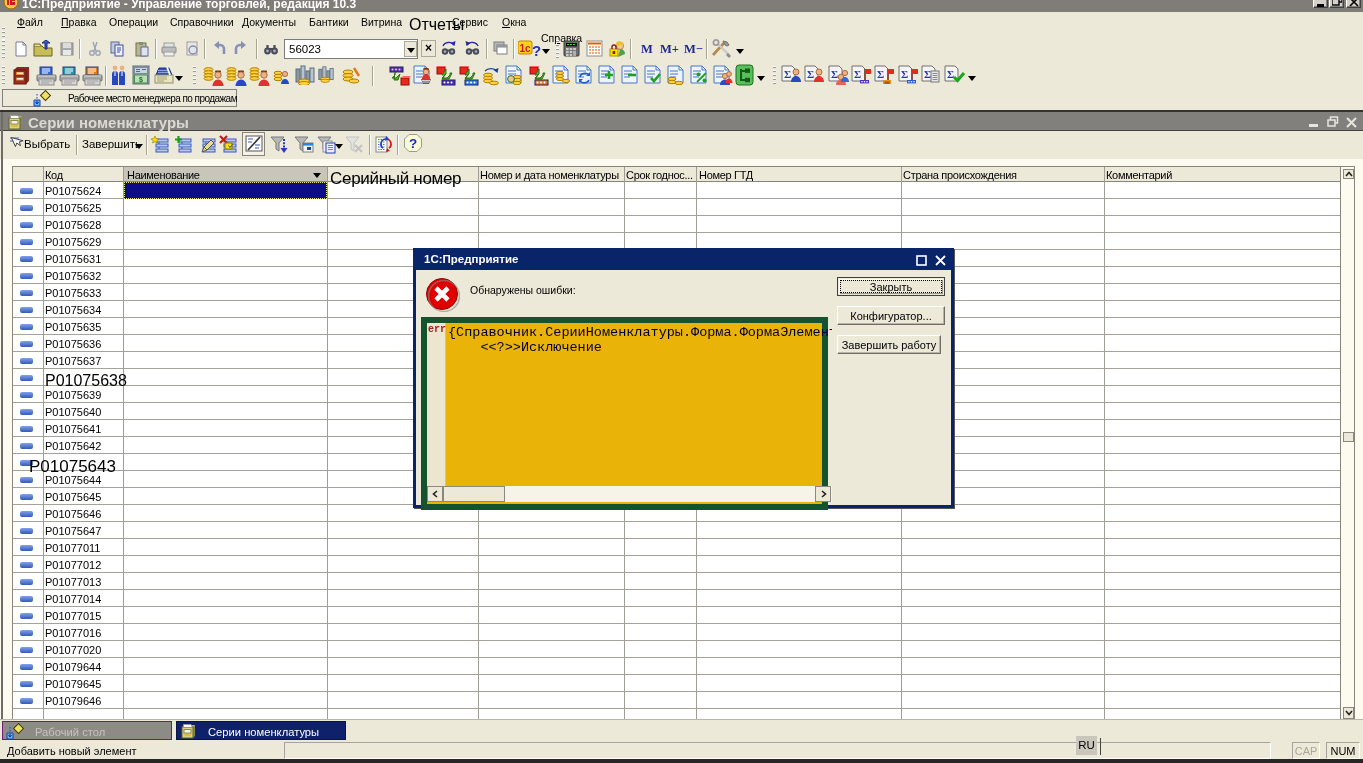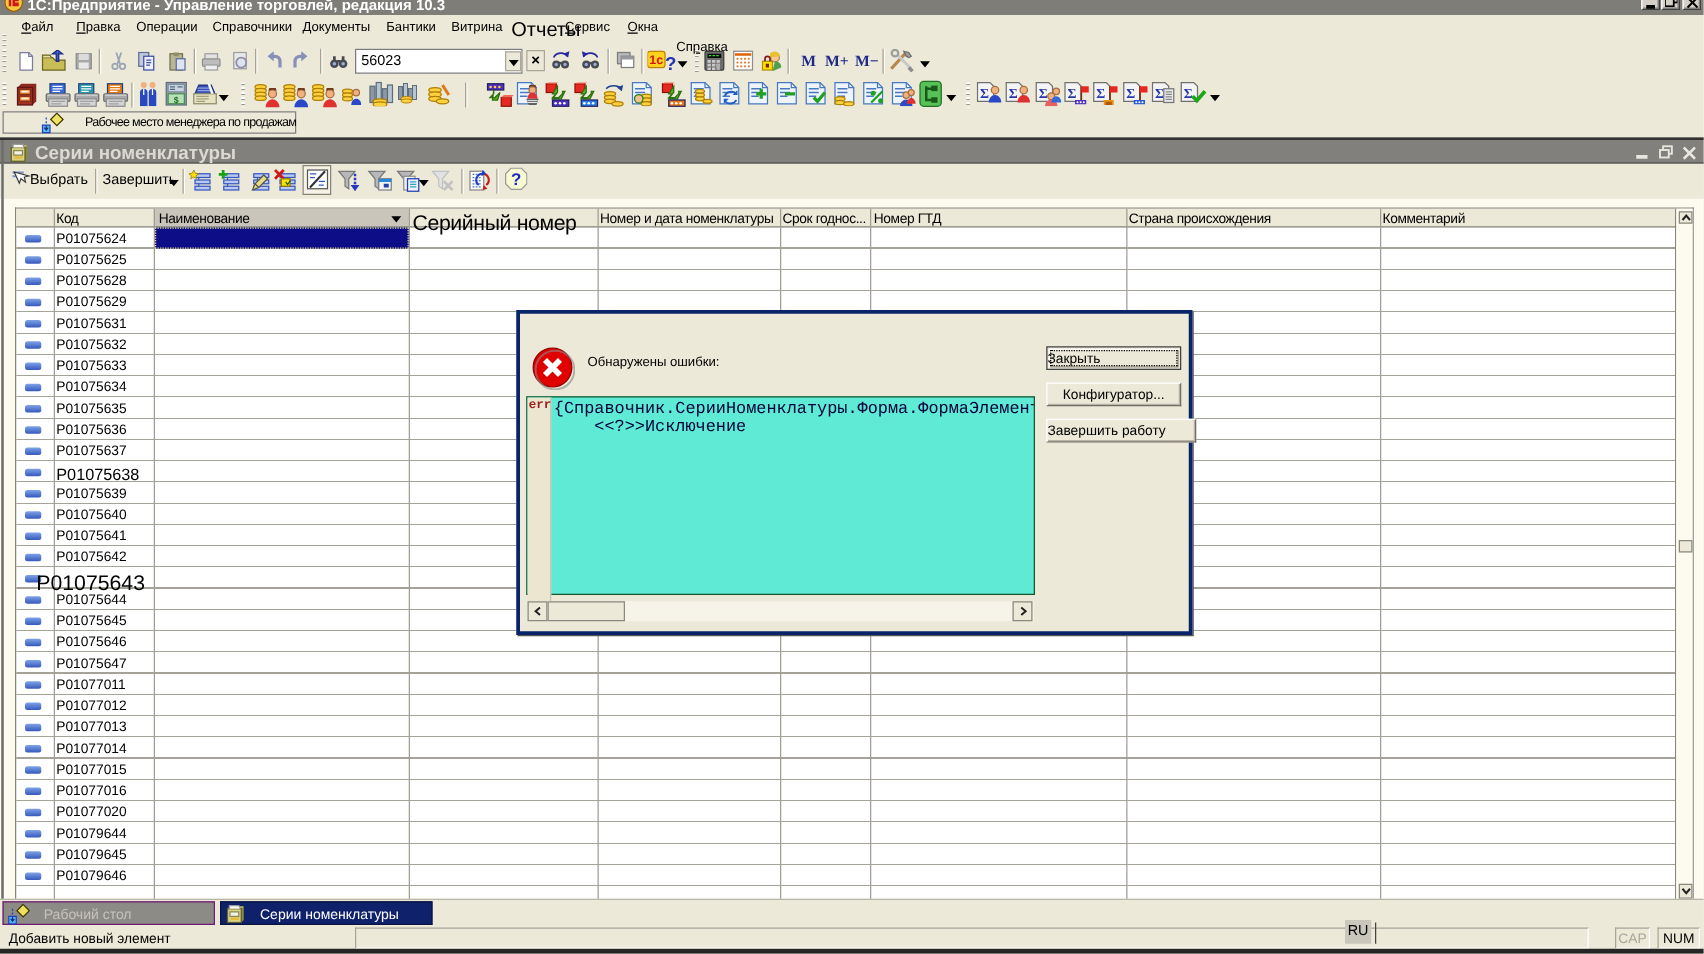--- a/index.html
+++ b/index.html
@@ -710,21 +710,21 @@
 <div class="abs" style="left:32px;top:120px;font-size:11px">P01075633</div>
 <div class="abs" style="left:7px;top:140px;width:13px;height:6px;border-radius:2px;background:linear-gradient(180deg,#7fa3e8,#3558bc)"></div>
 <div class="abs" style="left:32px;top:137px;font-size:11px">P01075634</div>
 <div class="abs" style="left:7px;top:157px;width:13px;height:6px;border-radius:2px;background:linear-gradient(180deg,#7fa3e8,#3558bc)"></div>
 <div class="abs" style="left:32px;top:154px;font-size:11px">P01075635</div>
 <div class="abs" style="left:7px;top:174px;width:13px;height:6px;border-radius:2px;background:linear-gradient(180deg,#7fa3e8,#3558bc)"></div>
 <div class="abs" style="left:32px;top:171px;font-size:11px">P01075636</div>
 <div class="abs" style="left:7px;top:191px;width:13px;height:6px;border-radius:2px;background:linear-gradient(180deg,#7fa3e8,#3558bc)"></div>
 <div class="abs" style="left:32px;top:188px;font-size:11px">P01075637</div>
 <div class="abs" style="left:7px;top:208px;width:13px;height:6px;border-radius:2px;background:linear-gradient(180deg,#7fa3e8,#3558bc)"></div>
-<div class="abs" style="left:32px;top:205px;font-size:13px">P01075638</div>
+<div class="abs" style="left:32px;top:205px;font-size:16px">P01075638</div>
 <div class="abs" style="left:7px;top:225px;width:13px;height:6px;border-radius:2px;background:linear-gradient(180deg,#7fa3e8,#3558bc)"></div>
 <div class="abs" style="left:32px;top:222px;font-size:11px">P01075639</div>
 <div class="abs" style="left:7px;top:242px;width:13px;height:6px;border-radius:2px;background:linear-gradient(180deg,#7fa3e8,#3558bc)"></div>
 <div class="abs" style="left:32px;top:239px;font-size:11px">P01075640</div>
 <div class="abs" style="left:7px;top:259px;width:13px;height:6px;border-radius:2px;background:linear-gradient(180deg,#7fa3e8,#3558bc)"></div>
 <div class="abs" style="left:32px;top:256px;font-size:11px">P01075641</div>
 <div class="abs" style="left:7px;top:276px;width:13px;height:6px;border-radius:2px;background:linear-gradient(180deg,#7fa3e8,#3558bc)"></div>
 <div class="abs" style="left:32px;top:273px;font-size:11px">P01075642</div>
 <div class="abs" style="left:7px;top:293px;width:13px;height:6px;border-radius:2px;background:linear-gradient(180deg,#7fa3e8,#3558bc)"></div>
 <div class="abs" style="left:16px;top:290px;font-size:17px">P01075643</div>
@@ -782,30 +782,39 @@
 <div class="abs" style="left:0;top:741px;width:1363px;height:22px;background:#ece9d8">
 <span class="abs" style="left:7px;top:4px;font-size:11px">Добавить новый элемент</span>
 <div class="abs" style="left:284px;top:1px;width:987px;height:17px;border:1px solid;border-color:#a8a49a #fff #fff #a8a49a"></div>
 <div class="abs" style="left:1076px;top:-5px;width:21px;height:19px;background:#c9c6bc;color:#000;text-align:center;font-size:11.5px;padding-top:3px">RU</div>
 <div class="abs" style="left:1100px;top:-3px;width:1px;height:17px;background:#444"></div>
 <div class="abs" style="left:1292px;top:1px;width:28px;height:17px;border:1px solid;border-color:#a8a49a #fff #fff #a8a49a;color:#aaa69a;text-align:center;padding-top:2px;font-size:11px">CAP</div>
 <div class="abs" style="left:1326px;top:1px;width:34px;height:17px;border:1px solid;border-color:#a8a49a #fff #fff #a8a49a;color:#000;text-align:center;padding-top:2px;font-size:11px">NUM</div>
 <div class="abs" style="left:0;top:18px;width:1363px;height:4px;background:#262626"></div>
 </div>
 <div class="abs" style="left:413px;top:248px;width:541px;height:260px;background:#ece9d8;border:3px solid #0a246a;box-shadow:1px 1px 0 #555">
+<div class="abs" style="left:0;top:0;width:535px;height:19px;background:#0a246a">
+<span class="abs" style="left:8px;top:2px;color:#fff;font-weight:bold;font-size:11.5px">1С:Предприятие</span>
+<svg style="position:absolute;left:500px;top:4px" width="11" height="11" viewBox="0 0 11 11">
+        <rect x="1" y="1" width="9" height="9" fill="none" stroke="#fff" stroke-width="1.6"></rect>
+      </svg>
+<svg style="position:absolute;left:519px;top:4px" width="11" height="11" viewBox="0 0 11 11">
+        <path d="M1 1l9 9M10 1l-9 9" stroke="#fff" stroke-width="1.8"></path>
+      </svg>
+</div>
 <svg style="position:absolute;left:9px;top:26px" width="35" height="35" viewBox="0 0 35 35">
       <circle cx="17" cy="17" r="15.5" fill="#e00000" stroke="#900"></circle>
       <circle cx="19" cy="19" r="15.5" fill="none" stroke="#888" stroke-width="1.6" stroke-opacity=".6"></circle>
       <path d="M11 11l12 12M23 11L11 23" stroke="#fff" stroke-width="4.6"></path>
     </svg>
 <span class="abs" style="left:54px;top:33px;font-size:10.5px">Обнаружены ошибки:</span>
-<div class="abs" style="left:421px;top:26px;width:108px;height:19px;background:#ece9d8;outline:1px dotted #000;outline-offset:-4px;border:1px solid #404040;box-shadow:inset 0 0 0 1px #ece9d8, inset 1px 1px 0 1px #fff, inset -1px -1px 0 1px #9a9689;padding-top:3px;font-size:11px">Закрыть</div>
+<div class="abs" style="left:421px;top:26px;width:108px;height:19px;background:#ece9d8;outline:1px dotted #000;outline-offset:-4px;border:1px solid #404040;box-shadow:inset 0 0 0 1px #ece9d8, inset 1px 1px 0 1px #fff, inset -1px -1px 0 1px #9a9689;text-align:center;padding-top:3px;font-size:11px">Закрыть</div>
 <div class="abs" style="left:421px;top:55px;width:108px;height:19px;background:#ece9d8;border:1px solid #888;border-color:#fff #706e66 #706e66 #fff;box-shadow:inset -1px -1px 0 #b8b4a8;text-align:center;padding-top:3px;font-size:11px">Конфигуратор...</div>
-<div class="abs" style="left:421px;top:84px;width:120px;height:19px;background:#ece9d8;border:1px solid #888;border-color:#fff #706e66 #706e66 #fff;box-shadow:inset -1px -1px 0 #b8b4a8;text-align:left;padding-top:3px;font-size:11px">Завершить работу</div>
-<div class="abs" style="left:5px;top:66px;width:407px;height:159px;background:#5eead4;border:1px solid #14532d">
+<div class="abs" style="left:421px;top:84px;width:104px;height:19px;background:#ece9d8;border:1px solid #888;border-color:#fff #706e66 #706e66 #fff;box-shadow:inset -1px -1px 0 #b8b4a8;text-align:center;padding-top:3px;font-size:11px">Завершить работу</div>
+<div class="abs" style="left:5px;top:66px;width:407px;height:193px;background:#eab308;border:6px solid #14532d">
 <div class="abs" style="left:0;top:0;width:19px;height:163px;background:#ece5d0;border-right:1px solid #c8c4b4"></div>
 <div class="abs" style="left:1px;top:1px;font-family:'Liberation Mono',monospace;font-size:10px;font-weight:bold;color:#a02020">err</div>
 <div class="abs" style="left:21px;top:2px;font-family:'Liberation Mono',monospace;font-size:13.5px;color:#00003a;white-space:pre;overflow:hidden;width:384px">{Справочник.СерииНоменклатуры.Форма.ФормаЭлемент
     &lt;&lt;?&gt;&gt;Исключение</div>
 <div class="abs" style="left:0;top:163px;width:405px;height:16px;background:#f6f3e8">
 <div class="abs" style="left:0;top:0;width:16px;height:16px;background:#ece9d8;border:1px solid #8a887f"></div>
 <svg style="position:absolute;left:5px;top:4px" width="6" height="8" viewBox="0 0 6 8">
           <path d="M5 1L1.5 4 5 7" fill="none" stroke="#222" stroke-width="1.6"></path>
         </svg>
 <div class="abs" style="left:16px;top:0;width:62px;height:16px;background:#ece9d8;border:1px solid #8a887f"></div>

